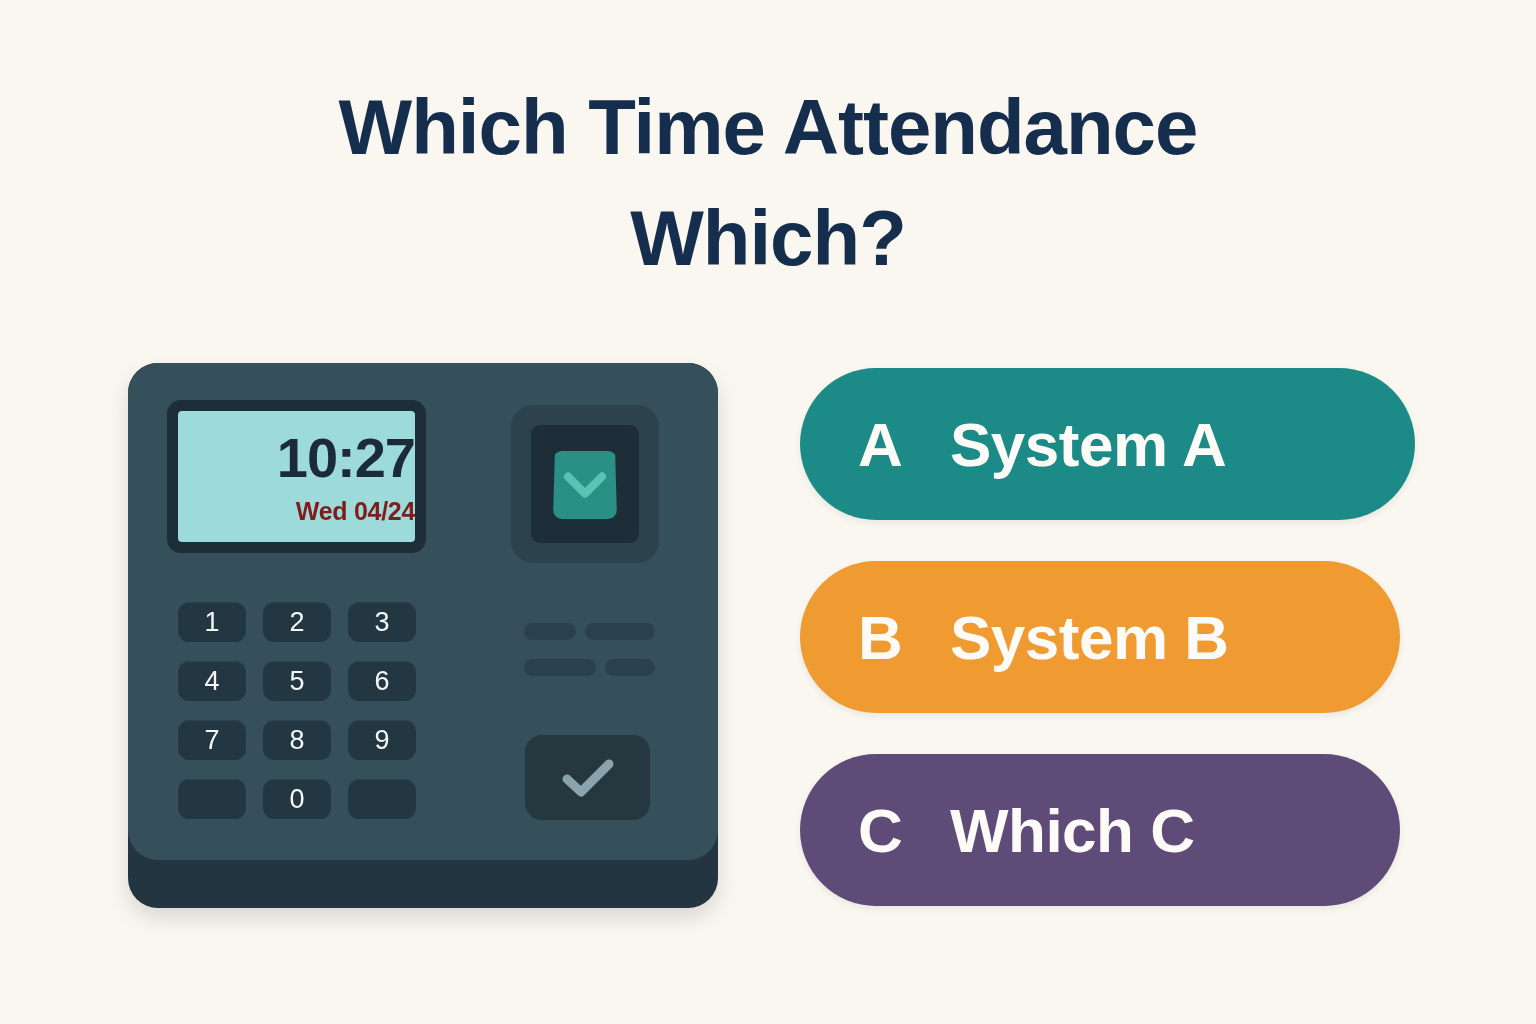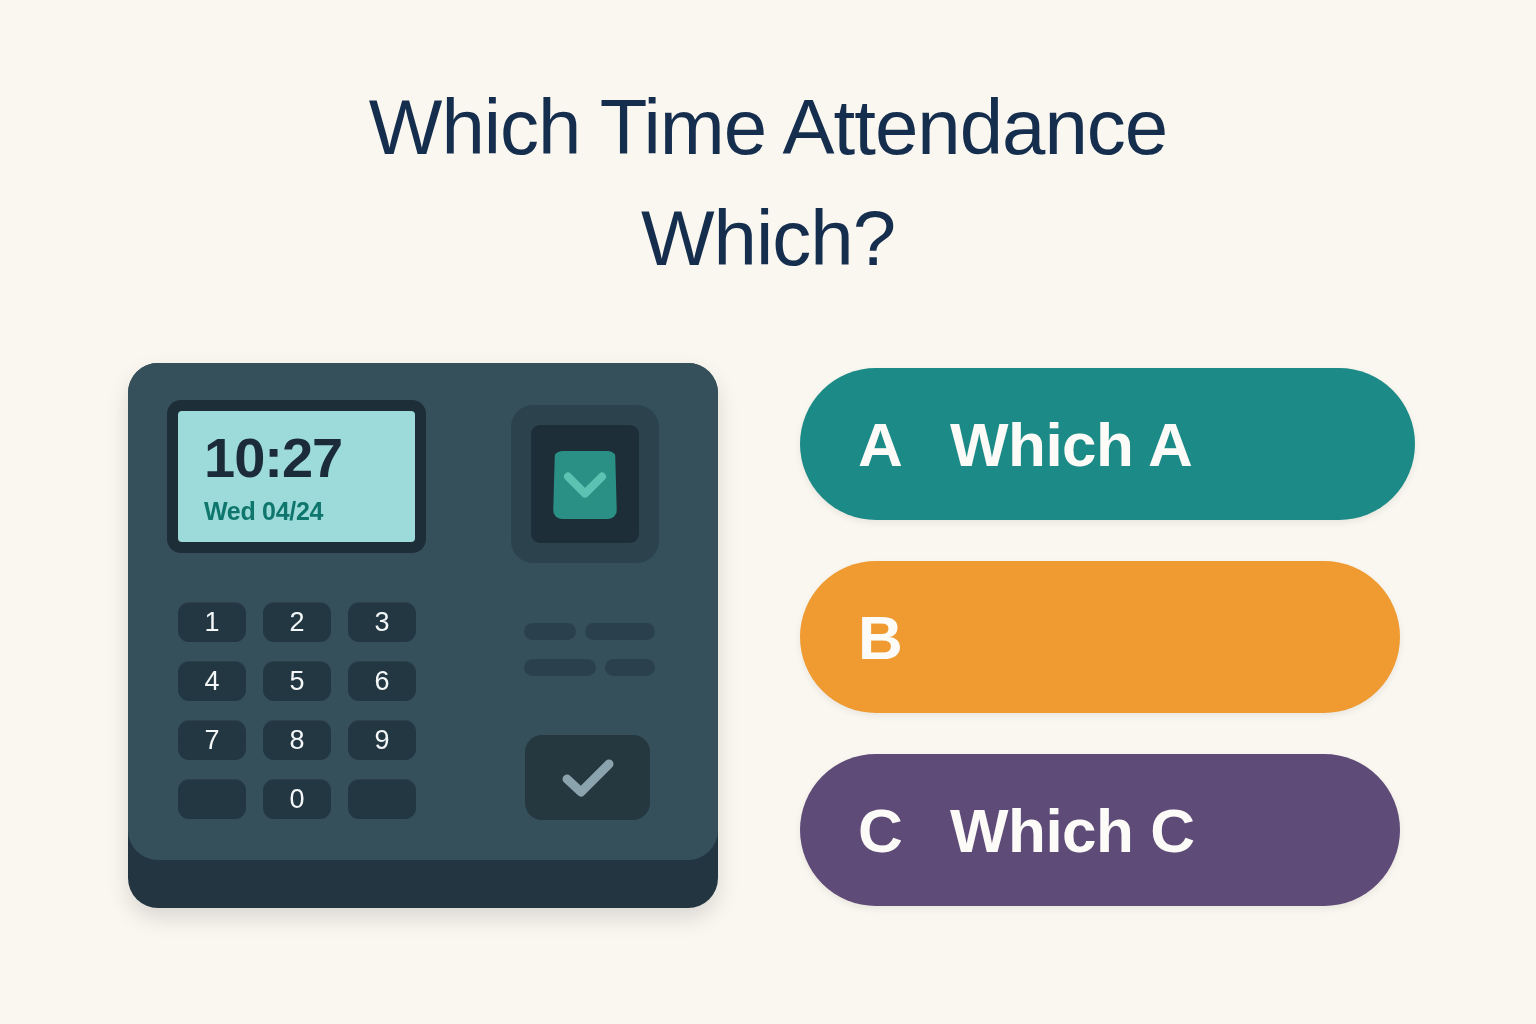--- a/index.html
+++ b/index.html
@@ -18,21 +18,21 @@
   
   .title-block {
     position: absolute;
     left: 0;
     top: 72px;
     width: 1536px;
     text-align: center;
   }
   .title-line {
     font-size: 78px;
-    font-weight: normal;
+    font-weight: bold;
     color: #152e4d;
     letter-spacing: -1px;
     line-height: 1.42;
     display: block;
   }
 
   
   .device-wrap {
     position: absolute;
     left: 128px;
@@ -72,36 +72,36 @@
     box-sizing: border-box;
     padding: 11px;
   }
   .lcd-screen {
     width: 100%;
     height: 100%;
     background: #9ddbdb;
     border-radius: 4px;
     display: flex;
     flex-direction: column;
-    align-items: flex-start;
+    align-items: flex-end;
     justify-content: center;
     box-sizing: border-box;
     padding-left: 26px;
   }
   .lcd-time {
     font-size: 56px;
     font-weight: bold;
     color: #1b2b38;
     line-height: 1;
     letter-spacing: -1px;
   }
   .lcd-date {
     font-size: 25px;
     font-weight: bold;
-    color: #0f766e;
+    color: #7f1d1d;
     line-height: 1;
     margin-top: 13px;
     letter-spacing: -0.3px;
   }
 
   
   .keypad {
     position: absolute;
     left: 50px;
     top: 239px;
@@ -288,25 +288,26 @@
       </svg>
     </div>
 
   </div>
 </div>
 
 <div class="options">
 
   <div class="option opt-a">
     <span class="option-letter">A</span>
-    <span class="option-label">Which A</span>
+    <span class="option-label">System A</span>
   </div>
 
   <div class="option opt-b">
     <span class="option-letter">B</span>
+    <span class="option-label">System B</span>
   </div>
 
   <div class="option opt-c">
     <span class="option-letter">C</span>
     <span class="option-label">Which C</span>
   </div>
 
 </div>
 
 </body></html>

